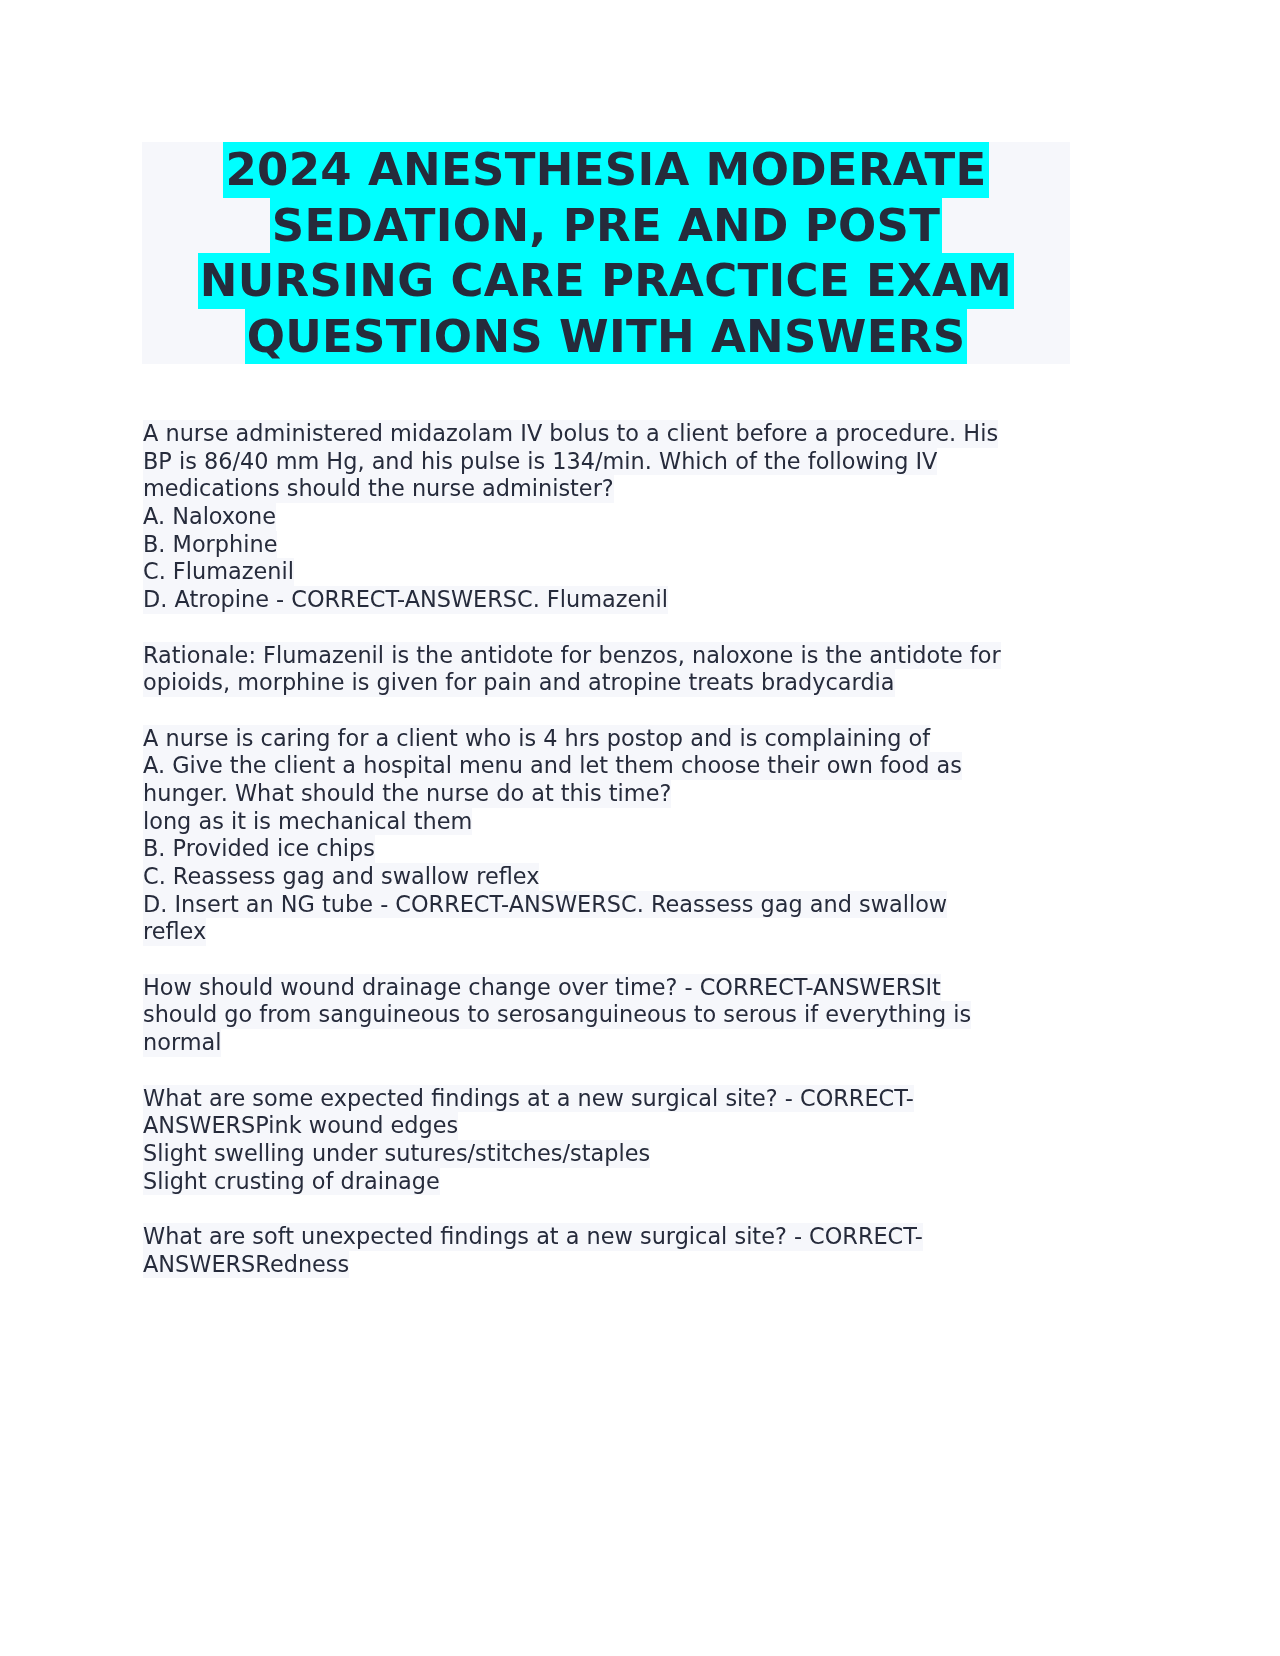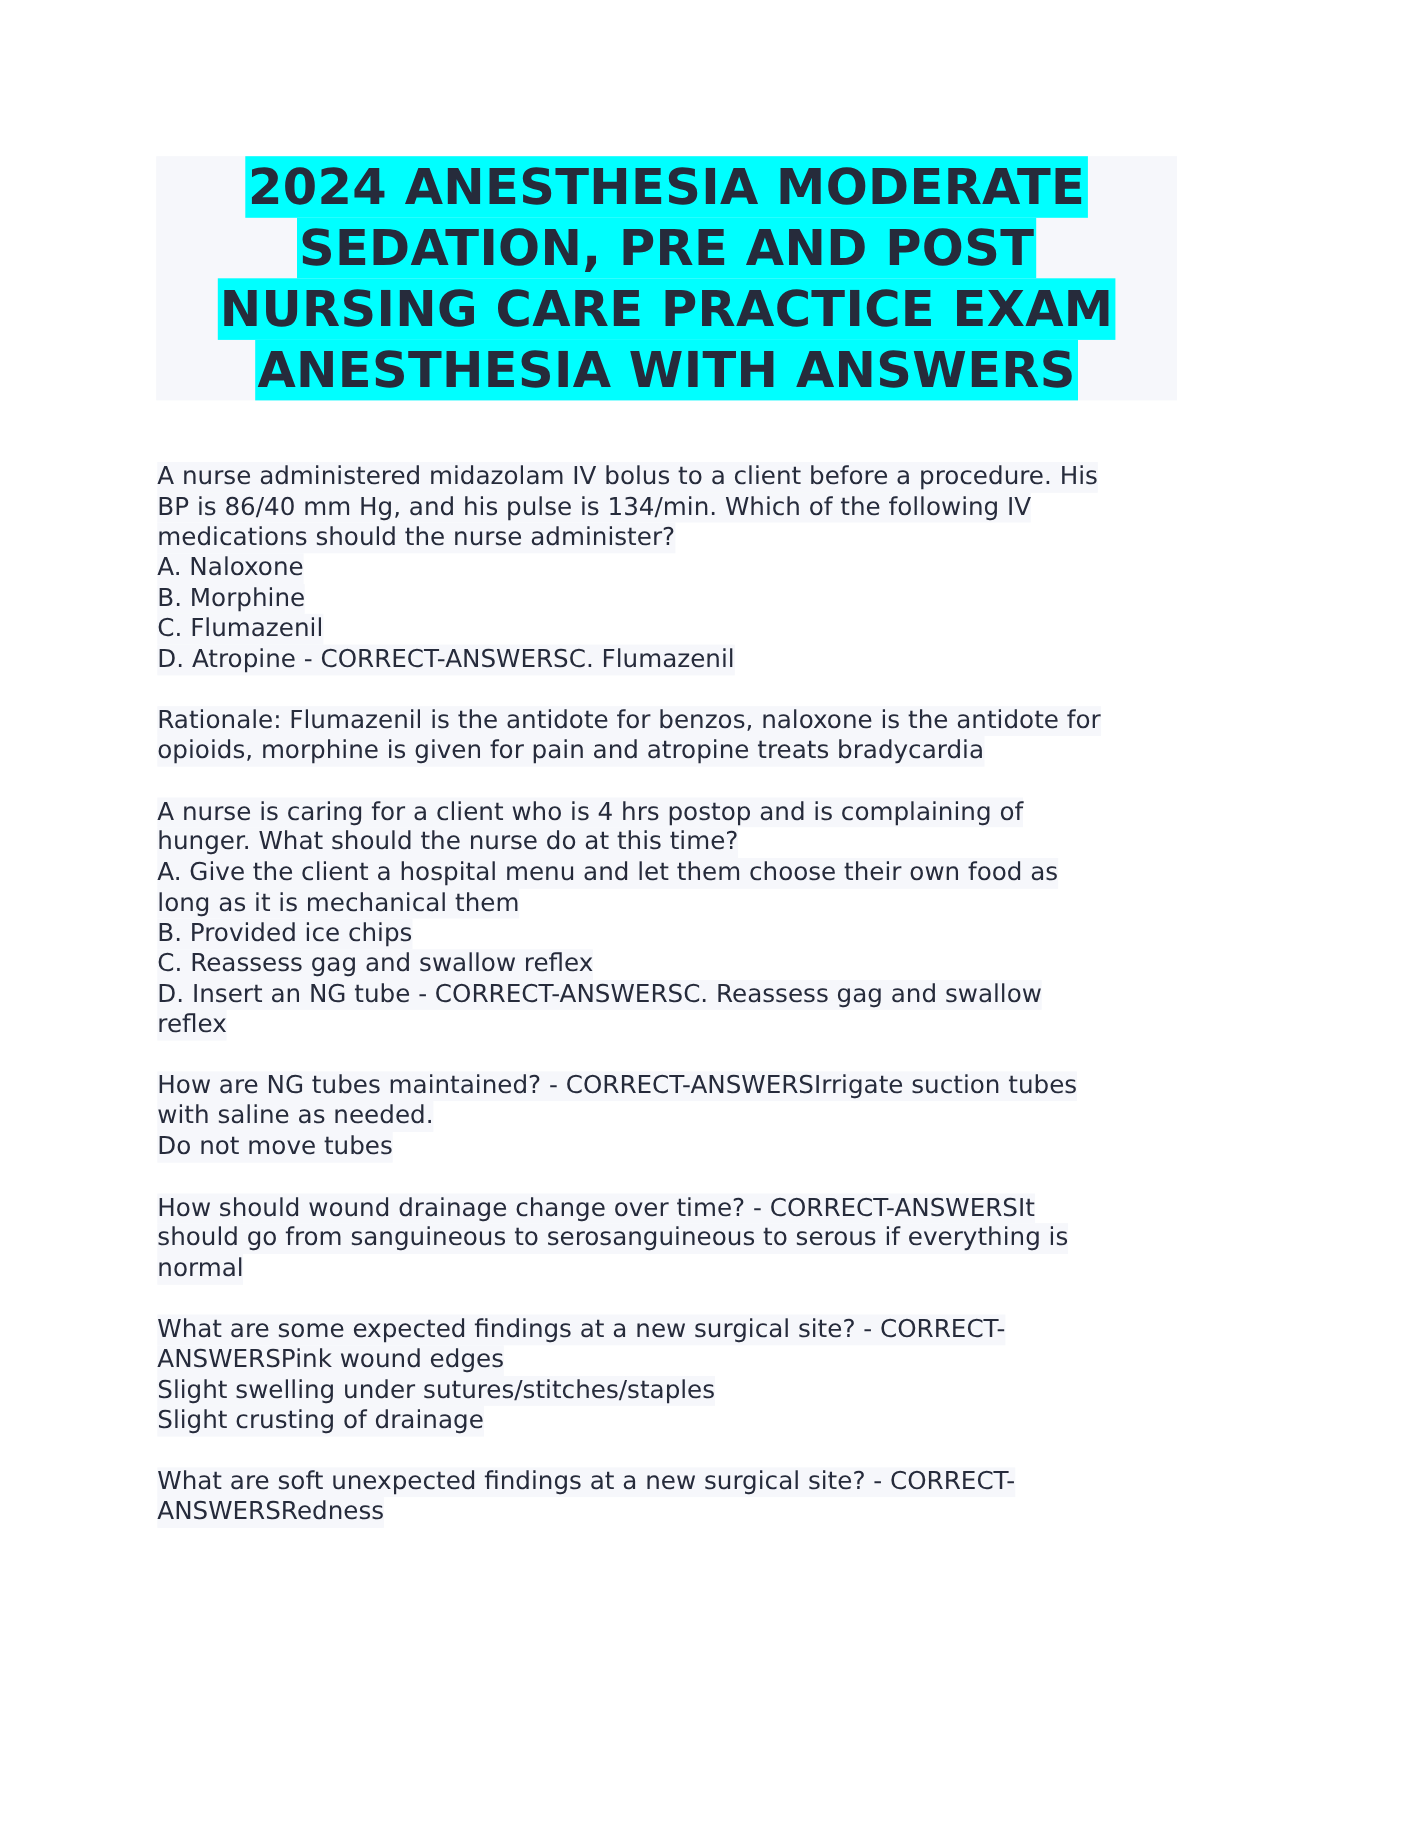--- a/index.html
+++ b/index.html
@@ -69,21 +69,21 @@
   </style>
 </head>
 <body>
 
 <div class="page">
 
   <div class="title-box">
     <div class="title-line"><span>2024 ANESTHESIA MODERATE</span></div>
     <div class="title-line"><span>SEDATION, PRE AND POST</span></div>
     <div class="title-line"><span>NURSING CARE PRACTICE EXAM</span></div>
-    <div class="title-line"><span>ANESTHESIA WITH ANSWERS</span></div>
+    <div class="title-line"><span>QUESTIONS WITH ANSWERS</span></div>
   </div>
 
   <div class="body">
 
     <div class="para">
       <div class="line"><span>A nurse administered midazolam IV bolus to a client before a procedure. His</span></div>
       <div class="line"><span>BP is 86/40 mm Hg, and his pulse is 134/min. Which of the following IV</span></div>
       <div class="line"><span>medications should the nurse administer?</span></div>
       <div class="line"><span>A. Naloxone</span></div>
       <div class="line"><span>B. Morphine</span></div>
@@ -91,34 +91,29 @@
       <div class="line"><span>D. Atropine - CORRECT-ANSWERSC. Flumazenil</span></div>
     </div>
 
     <div class="para">
       <div class="line"><span>Rationale: Flumazenil is the antidote for benzos, naloxone is the antidote for</span></div>
       <div class="line"><span>opioids, morphine is given for pain and atropine treats bradycardia</span></div>
     </div>
 
     <div class="para">
       <div class="line"><span>A nurse is caring for a client who is 4 hrs postop and is complaining of</span></div>
+      <div class="line"><span>A. Give the client a hospital menu and let them choose their own food as</span></div>
       <div class="line"><span>hunger. What should the nurse do at this time?</span></div>
-      <div class="line"><span>A. Give the client a hospital menu and let them choose their own food as</span></div>
       <div class="line"><span>long as it is mechanical them</span></div>
       <div class="line"><span>B. Provided ice chips</span></div>
       <div class="line"><span>C. Reassess gag and swallow reflex</span></div>
       <div class="line"><span>D. Insert an NG tube - CORRECT-ANSWERSC. Reassess gag and swallow</span></div>
       <div class="line"><span>reflex</span></div>
     </div>
 
-    <div class="para">
-      <div class="line"><span>How are NG tubes maintained? - CORRECT-ANSWERSIrrigate suction tubes</span></div>
-      <div class="line"><span>with saline as needed.</span></div>
-      <div class="line"><span>Do not move tubes</span></div>
-    </div>
 
     <div class="para">
       <div class="line"><span>How should wound drainage change over time? - CORRECT-ANSWERSIt</span></div>
       <div class="line"><span>should go from sanguineous to serosanguineous to serous if everything is</span></div>
       <div class="line"><span>normal</span></div>
     </div>
 
     <div class="para">
       <div class="line"><span>What are some expected findings at a new surgical site? - CORRECT-</span></div>
       <div class="line"><span>ANSWERSPink wound edges</span></div>

